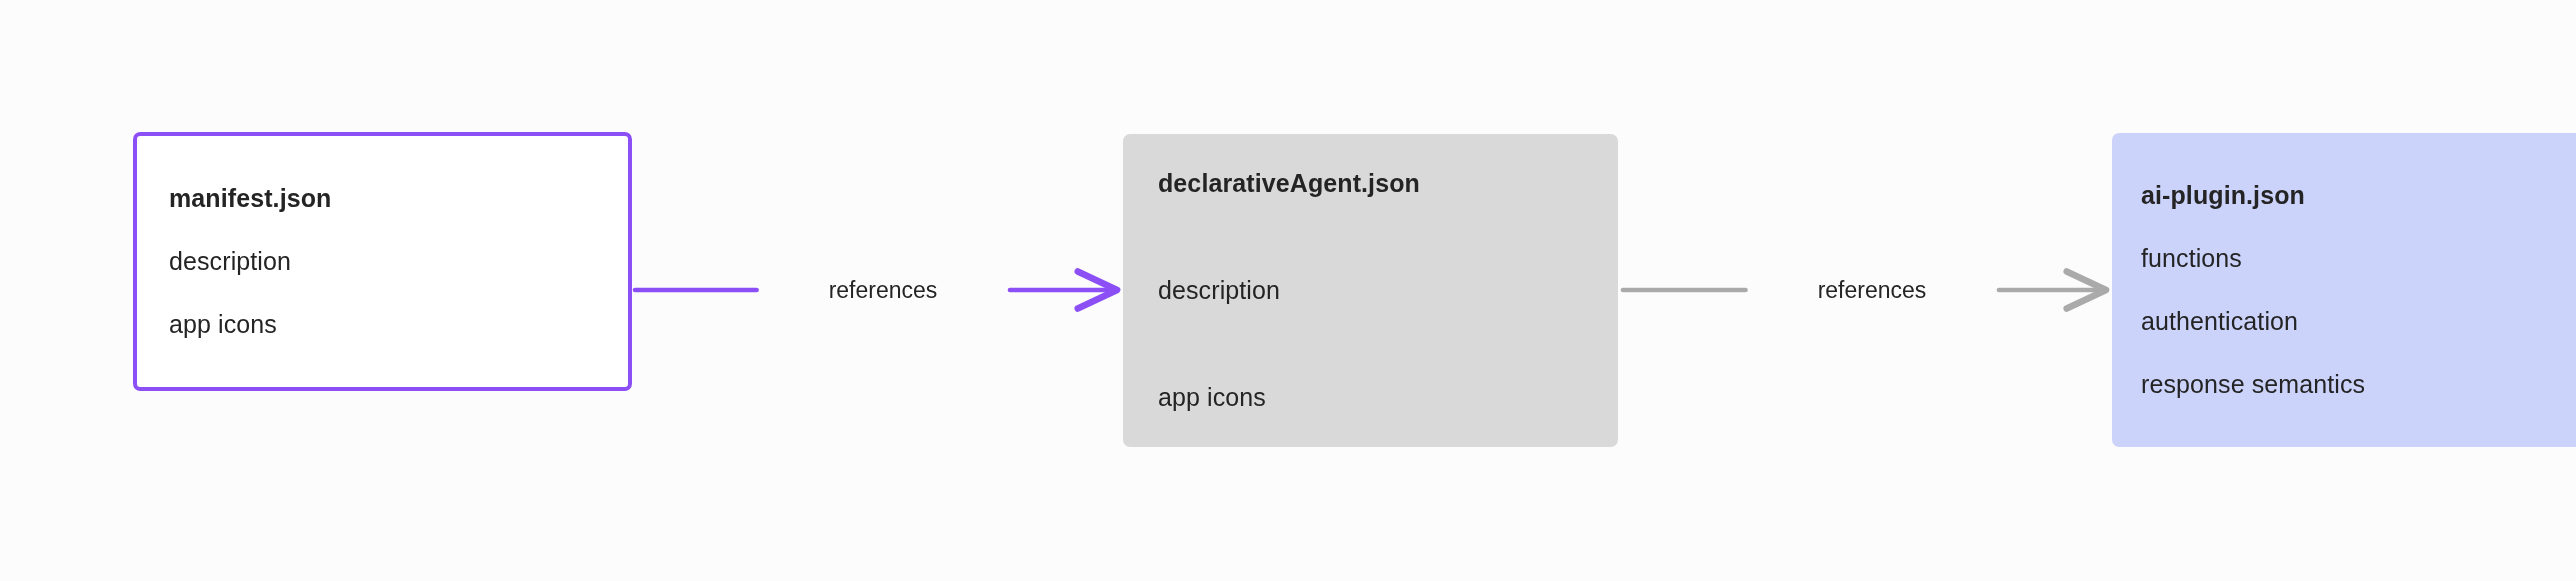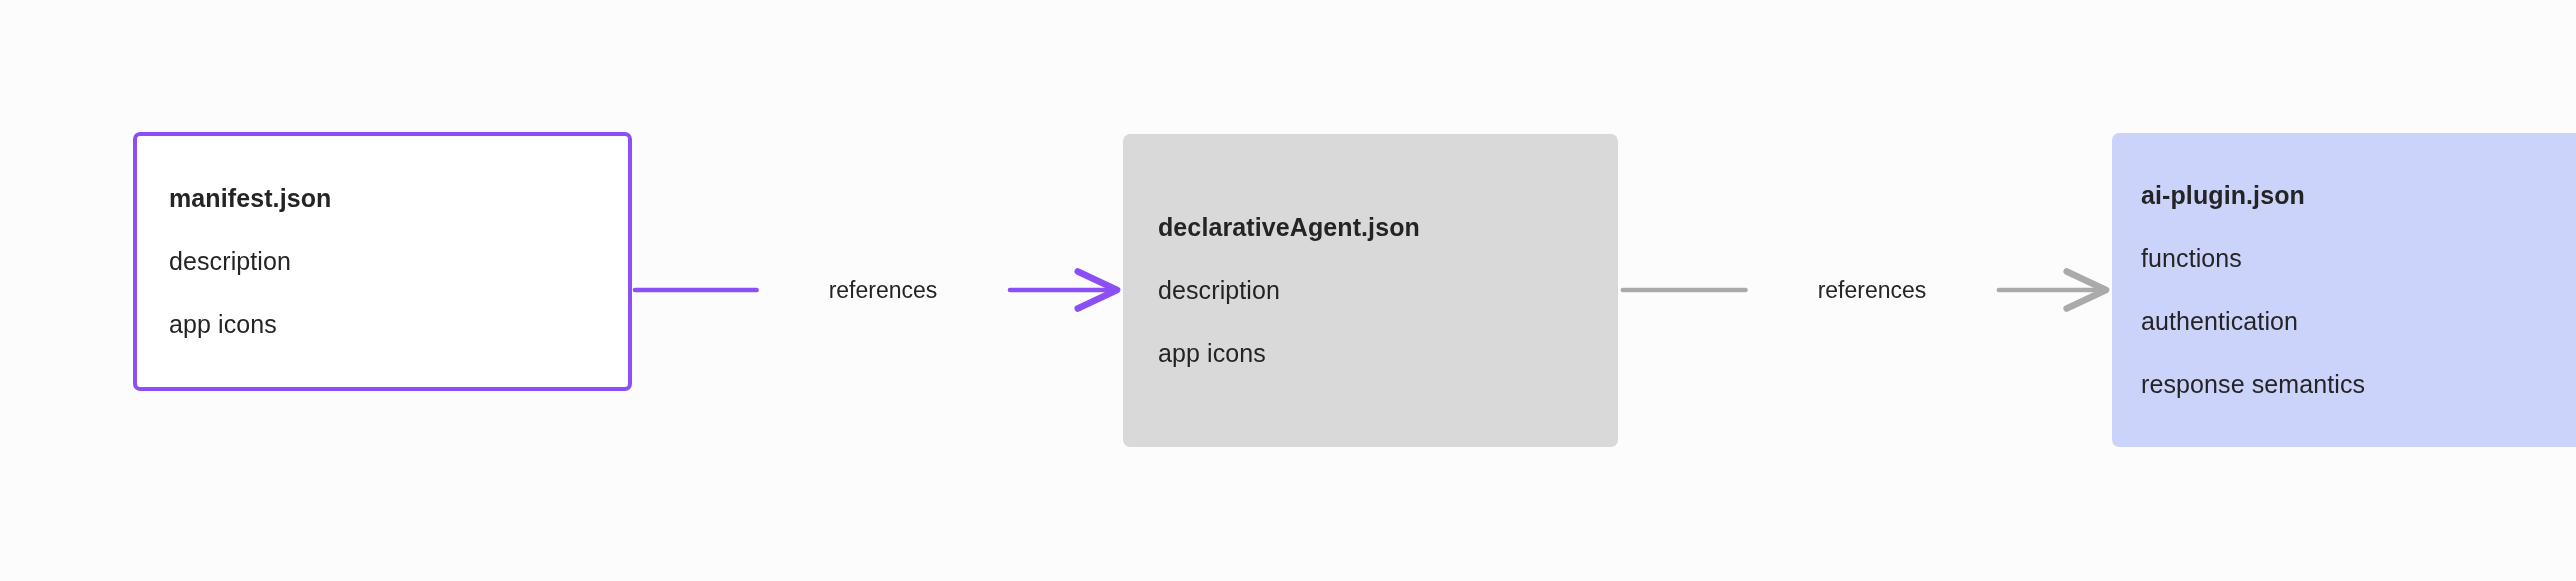--- a/index.html
+++ b/index.html
@@ -48,20 +48,21 @@
   }
 
   
   #node-declarative-agent {
     left: 1123px;
     top: 134px;
     width: 495px;
     height: 313px;
     background: #d9d9d9;
     padding-left: 35px;
+    gap: 44px;
   }
 
   
   #node-ai-plugin {
     left: 2112px;
     top: 133px;
     width: 494px;
     height: 314px;
     background: #ccd3fb;
     padding-left: 29px;

